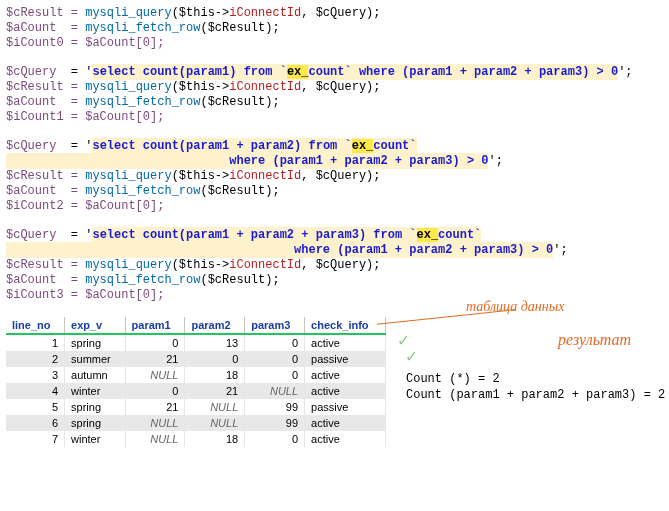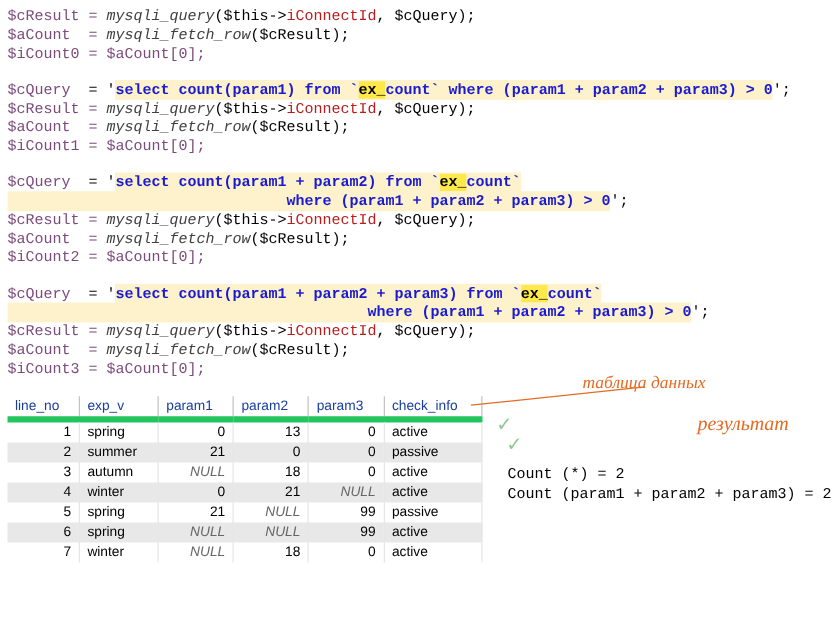--- a/index.html
+++ b/index.html
@@ -8,21 +8,21 @@
     font-family: "Courier New", monospace;
     font-size: 12px;
     background: #ffffff;
     color: #000;
     width: 669px;
     box-sizing: border-box;
   }
   .code-block { margin-bottom: 14px; line-height: 15px; }
   .line { white-space: pre; }
   .var { color: #7b4b7b; }
-  .func{ font-style: italic; color: #404040; }
+  .func{ color: #0369a1; }
   .prop{ color: #b91c1c; }
   .qstr{ background: #fdf2cc; color: #1a1ad1; font-weight: bold; padding: 1px 0; }
   .hl  { background: #ffe94a; color: #000; }
 
   .lower { position: relative; margin-top: 4px; }
   .caption-data {
     position: absolute;
     top: -18px;
     left: 460px;
     color: #e36b24;
@@ -60,23 +60,23 @@
   .tick2 { left: 400px; top: 28px; }
 
   table.data {
     border-collapse: collapse;
     font-family: Arial, sans-serif;
     font-size: 11px;
     width: 380px;
   }
   table.data th {
     text-align: left;
-    font-weight: normal;
+    font-weight: bold;
     color: #1a3ea0;
-    border-bottom: 5px solid #22c55e;
+    border-bottom: 2px solid #22c55e;
     border-right: 1px solid #c4c4c4;
     padding: 2px 6px;
     background: #fff;
   }
   table.data td {
     border-right: 1px solid #e6e6e6;
     padding: 2px 6px;
   }
   table.data tr.alt { background: #e8e8e8; }
   .num-r { text-align: right; }

